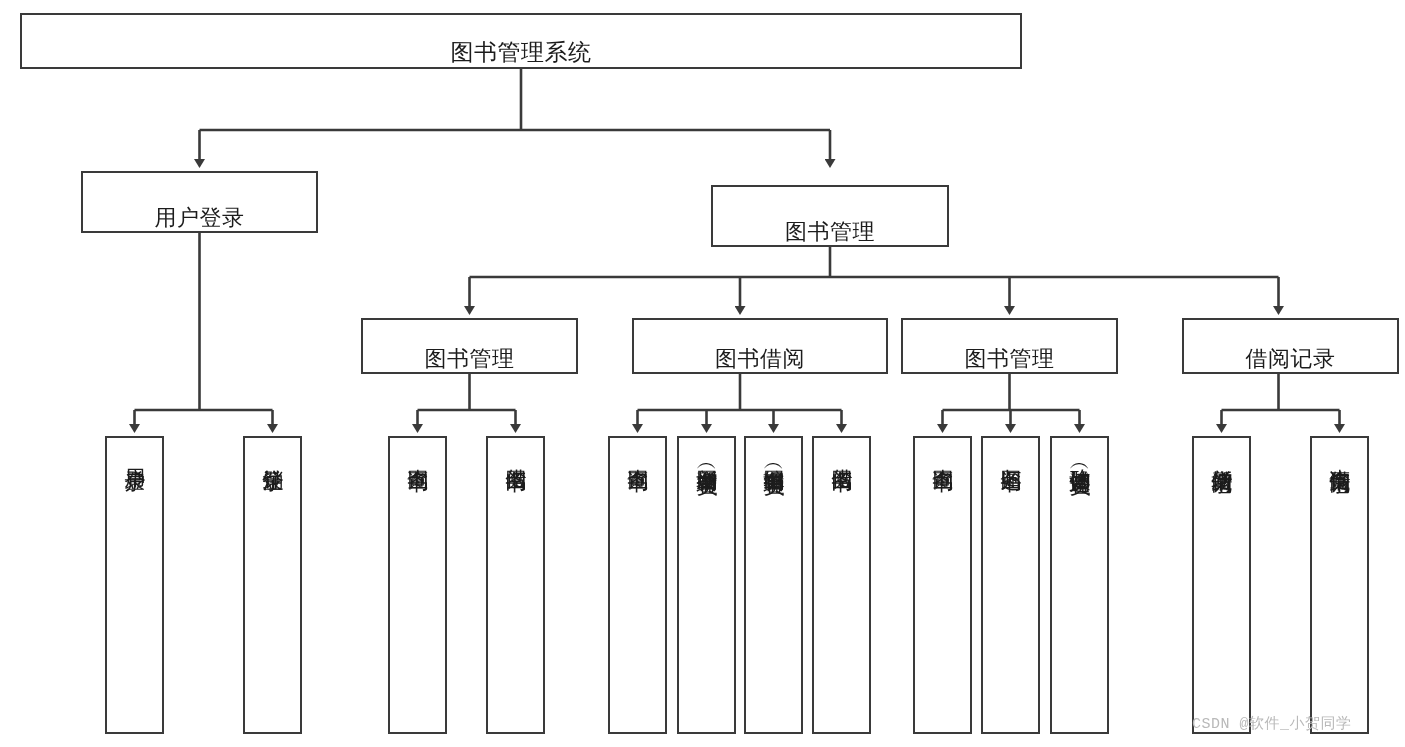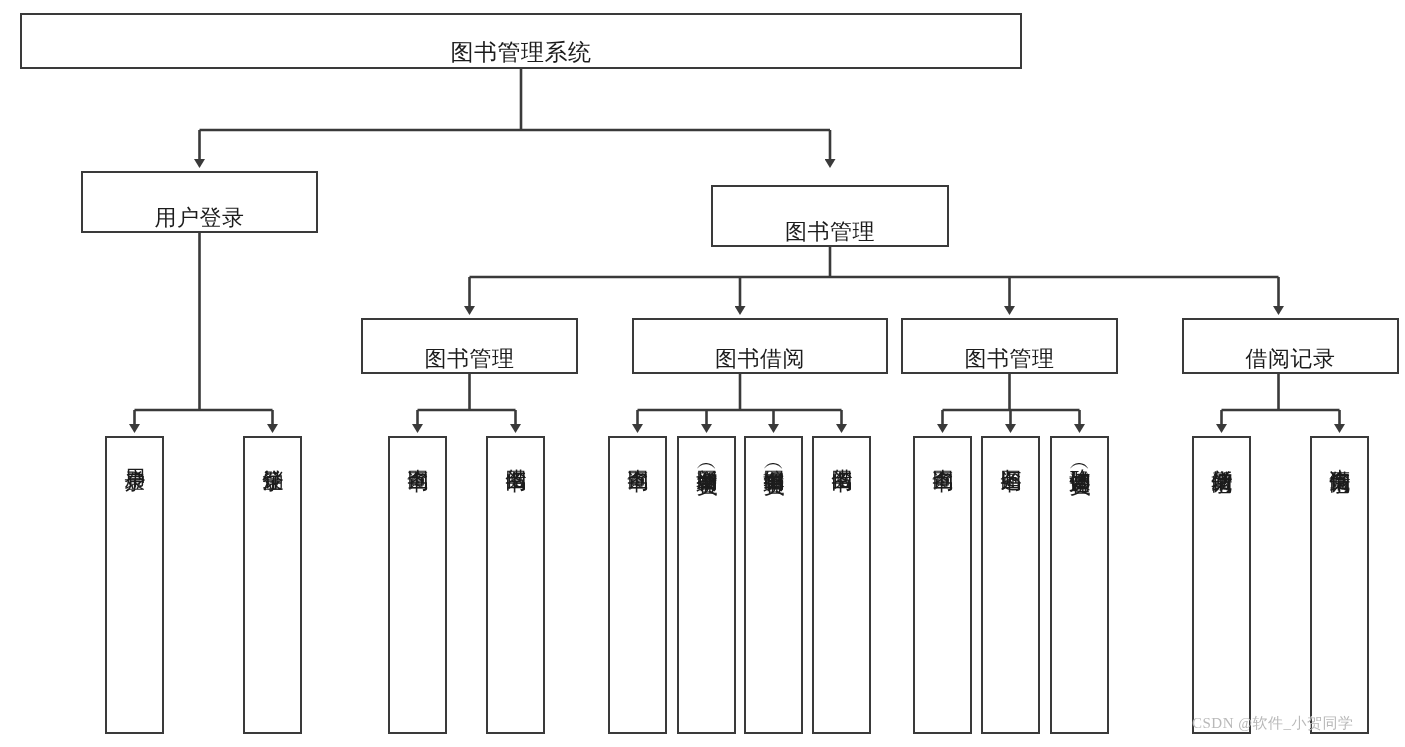--- a/index.html
+++ b/index.html
@@ -50,21 +50,21 @@
 
   #watermark{
     position:absolute;
     left:1192px;
     top:714px;
     font-size:15px;
     color:#b9b9b9;
     letter-spacing:0.5px;
     white-space:nowrap;
     z-index:5;
-    font-family:Liberation Serif, serif;
+    font-family:Liberation Mono, monospace;
   }
 </style>
 </head>
 <body>
 
 <div id="canvas">
   <svg class="links" id="links-layer" viewBox="0 0 1405 747">
     <defs>
       <marker id="arrow" markerWidth="9" markerHeight="11" refX="1" refY="5.5" orient="auto" markerUnits="userSpaceOnUse">
         <path d="M0,0 L9,5.5 L0,11 z" fill="#3a3a3a"></path>

